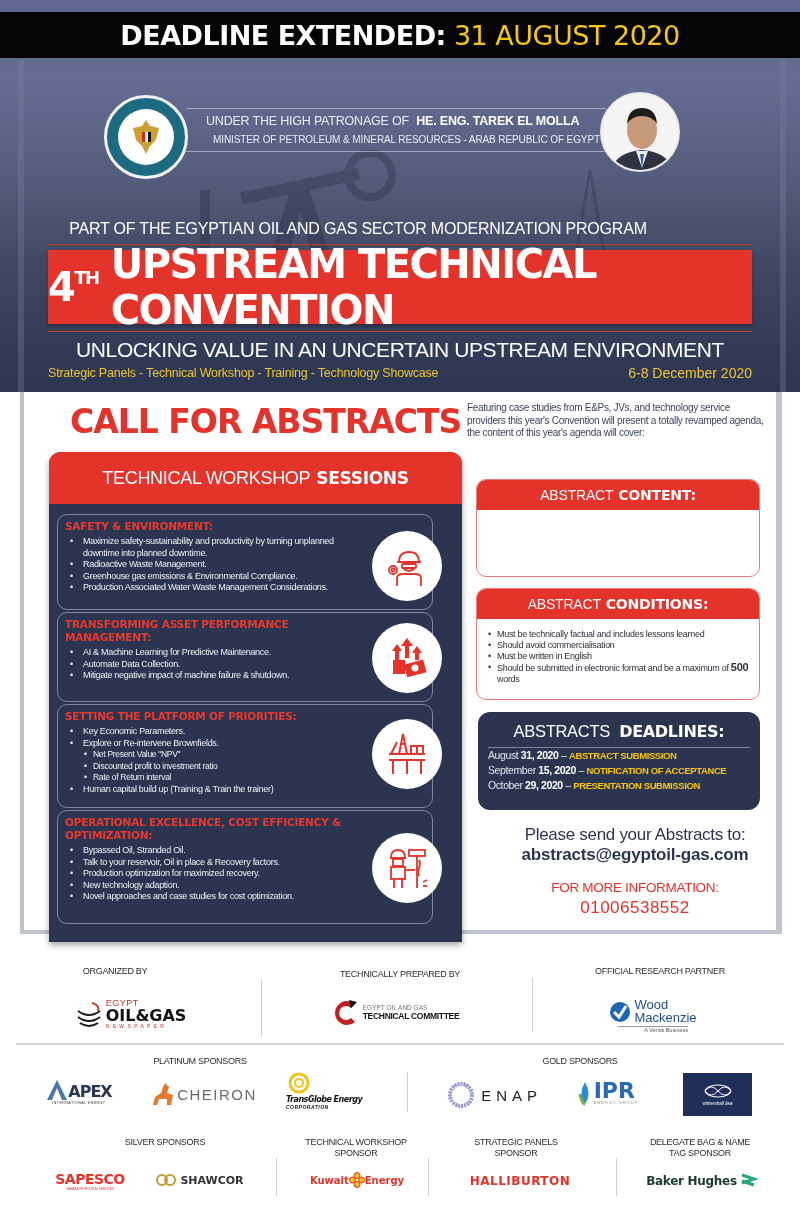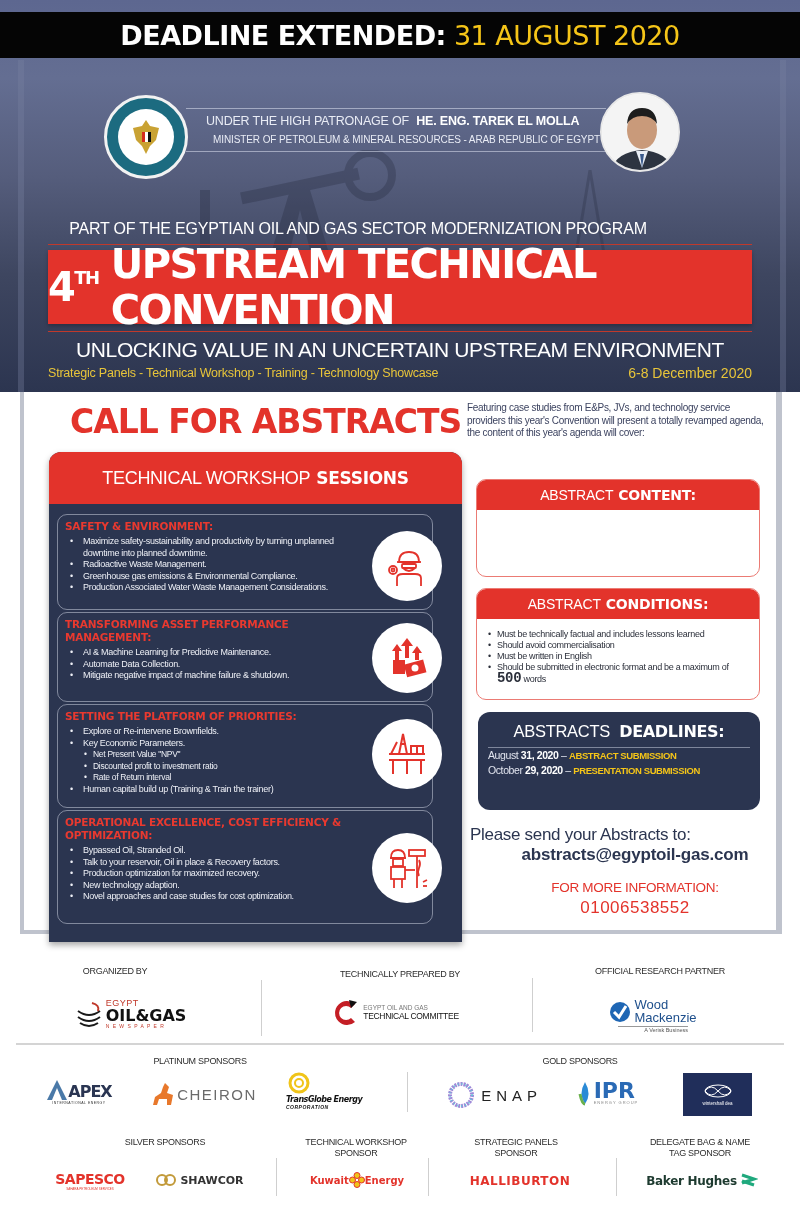--- a/index.html
+++ b/index.html
@@ -82,31 +82,31 @@
 
   
   .intro { position: absolute; left: 467px; top: 402px; width: 300px; font-size: 10px; line-height: 12.5px; color: #3c4360; letter-spacing: -0.3px; }
   .rbox { position: absolute; left: 476px; width: 284px; border: 1px solid #eb7b74; border-radius: 10px; overflow: hidden; background: #fff; }
   .rbox .rhead { background: #e3332b; color: #ffffff; height: 30px; display: flex; align-items: center; justify-content: center; font-size: 14px; letter-spacing: -0.2px; }
   .rbox .rhead b { font-family: "DejaVu Sans", sans-serif; margin-left: 5px; font-size: 14px; }
   .rbox .rbody { padding: 8px 11px; color: #2b2f3a; font-size: 11.5px; line-height: 15px; letter-spacing: -0.3px; }
   .rbox ul { list-style: none; }
   .rbox li { font-size: 9px; line-height: 11px; padding-left: 10px; position: relative; color: #2b2f3a; letter-spacing: -0.3px; }
   .rbox li::before { content: "•"; position: absolute; left: 1px; }
-  .rbox li b { font-family: Liberation Mono, monospace; font-size: 14px; }
+  .rbox li b { font-family: Liberation Sans, sans-serif; font-size: 11px; }
 
   .dbox { position: absolute; left: 478px; top: 712px; width: 282px; height: 98px; background: #2b3550; border-radius: 12px; padding: 10px 10px; }
   .dbox .dhead { color: #ffffff; font-size: 16.5px; text-align: center; letter-spacing: -0.3px; padding-bottom: 6px; border-bottom: 1px solid rgba(210,215,230,0.5); }
   .dbox .dhead b { font-family: "DejaVu Sans", sans-serif; margin-left: 5px; font-size: 16px; }
   .drow { font-size: 10.5px; line-height: 15px; color: #e1e4ee; letter-spacing: -0.4px; white-space: nowrap; }
   .drow:first-of-type { margin-top: 3px; }
   .drow b { color: #ffffff; }
   .drow .ev { color: #f5c518; font-weight: bold; font-size: 9.5px; }
 
-  .send { position: absolute; left: 470px; top: 825px; width: 330px; text-align: left; color: #2b3550; font-size: 17px; letter-spacing: -0.3px; }
+  .send { position: absolute; left: 470px; top: 825px; width: 330px; text-align: center; color: #2b3550; font-size: 17px; letter-spacing: -0.3px; }
   .email { position: absolute; left: 470px; top: 845px; width: 330px; text-align: center; color: #2b3550; font-size: 17px; font-weight: bold; letter-spacing: -0.2px; }
   .more { position: absolute; left: 470px; top: 880px; width: 330px; text-align: center; color: #e3332b; font-size: 13.5px; letter-spacing: -0.3px; }
   .phone { position: absolute; left: 470px; top: 898px; width: 330px; text-align: center; color: #e3332b; font-size: 17px; letter-spacing: 0.5px; }
 
   
   .slabel { position: absolute; font-size: 9px; color: #2c2c2c; text-align: center; letter-spacing: -0.3px; line-height: 11px; }
   .vdiv { position: absolute; width: 1px; background: #cfcfcf; }
   .hdiv { position: absolute; left: 16px; width: 494px; height: 2px; background: #d4d4d4; }
   .logo { position: absolute; display: flex; align-items: center; justify-content: center; }
 </style>
@@ -225,22 +225,22 @@
         <rect x="8" y="24" width="12" height="14"></rect>
         <rect x="20" y="26" width="20" height="13" transform="rotate(-15 30 32)"></rect>
         <circle cx="30" cy="32" r="3.5" fill="#ffffff"></circle>
       </svg>
     </div>
   </div>
 
   <div class="card" style="top:252px; height:104px;">
     <div class="ttl">SETTING THE PLATFORM OF PRIORITIES:</div>
     <ul>
+      <li>Key Economic Parameters.</li>
       <li>Explore or Re-intervene Brownfields.</li>
-      <li>Key Economic Parameters.</li>
       <li class="sub">Net Present Value "NPV"</li>
       <li class="sub">Discounted profit to investment ratio</li>
       <li class="sub">Rate of Return interval</li>
       <li>Human capital build up (Training &amp; Train the trainer)</li>
     </ul>
     <div class="icon-circle" style="left:314px; top:14px;">
       <svg width="44" height="44" viewBox="0 0 44 44" fill="none" stroke="#e3332b" stroke-width="2">
         <polygon points="18,2 14,22 22,22"></polygon>
           <line x1="15" y1="12" x2="21" y2="12"></line>
         <rect x="26" y="14" width="12" height="8"></rect>
@@ -306,20 +306,21 @@
     </ul>
   </div>
 </div>
 
 <div class="dbox">
   <div class="dhead">
     <span>ABSTRACTS</span>
     <b>DEADLINES:</b>
   </div>
   <div class="drow"><span>August</span> <b>31, 2020</b> – <span class="ev">ABSTRACT SUBMISSION</span></div>
+  <div class="drow"><span>September</span> <b>15, 2020</b> – <span class="ev">NOTIFICATION OF ACCEPTANCE</span></div>
   <div class="drow"><span>October</span> <b>29, 2020</b> – <span class="ev">PRESENTATION SUBMISSION</span></div>
 </div>
 
 <div class="send">Please send your Abstracts to:</div>
 <div class="email">abstracts@egyptoil-gas.com</div>
 <div class="more">FOR MORE INFORMATION:</div>
 <div class="phone">01006538552</div>
 
 <div class="slabel" style="left:60px; top:966px; width:110px;">ORGANIZED BY</div>
 <div class="logo" style="left:60px; top:996px; width:140px; height:36px;">
@@ -338,21 +339,21 @@
 <div class="vdiv" style="left:261px; top:980px; height:56px;"></div>
 
 <div class="slabel" style="left:320px; top:969px; width:160px;">TECHNICALLY  PREPARED BY</div>
 <div class="logo" style="left:326px; top:996px; width:140px; height:34px;">
   <svg width="26" height="30" viewBox="0 0 26 30">
       <path d="M22 6 A12 12 0 1 0 22 24 L18 20 A7 7 0 1 1 18 10 Z" fill="#c41e25"></path>
       <polygon points="16,2 24,4 18,10" fill="#111"></polygon>
     </svg>
   <div style="margin-left:4px; line-height:1.15;">
     <div style="font-size:6.5px; color:#777;">EGYPT OIL AND GAS</div>
-    <div style="font-size:8.5px; color:#111; font-weight:normal; letter-spacing:-0.3px;">TECHNICAL COMMITTEE</div>
+    <div style="font-size:8.5px; color:#111; font-weight:bold; letter-spacing:-0.3px;">TECHNICAL COMMITTEE</div>
   </div>
 </div>
 <div class="vdiv" style="left:532px; top:978px; height:54px;"></div>
 
 <div class="slabel" style="left:580px; top:966px; width:160px;">OFFICIAL RESEARCH PARTNER</div>
 <div class="logo" style="left:598px; top:994px; width:110px; height:44px; flex-direction:column;">
   <div style="display:flex; align-items:center;">
     <svg width="22" height="22" viewBox="0 0 22 22">
         <circle cx="11" cy="11" r="10" fill="#1e66b4"></circle>
         <path d="M5 11 L10 16 L17 5" stroke="#ffffff" stroke-width="3" fill="none"></path>

